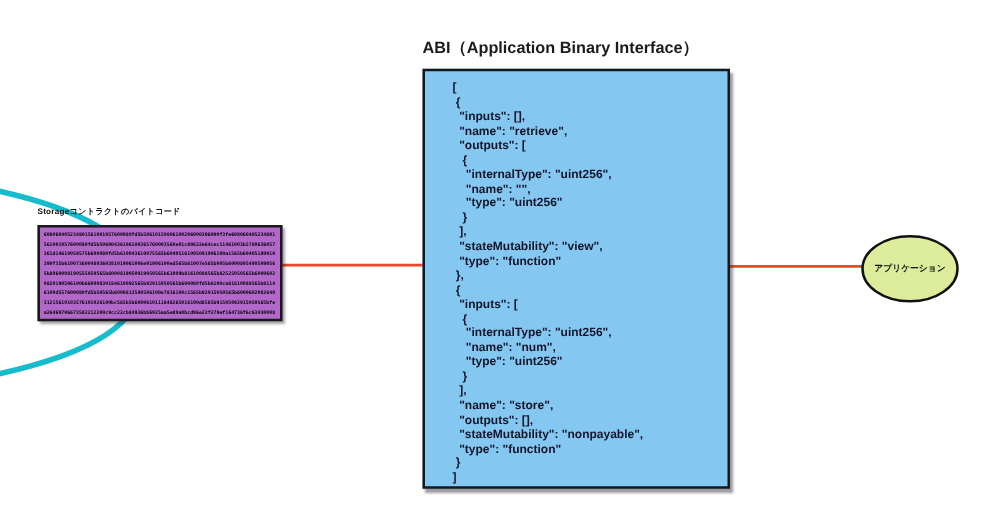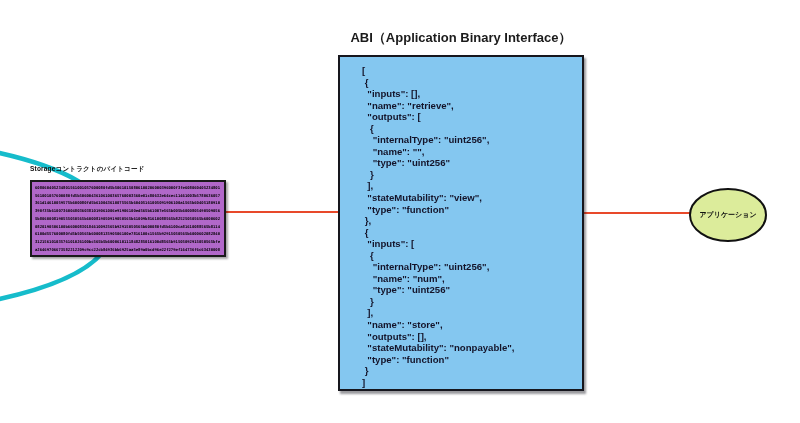--- a/index.html
+++ b/index.html
@@ -44,21 +44,21 @@
     color: #000000;
     word-break: break-all;
     white-space: normal;
   }
 
   .abi-title {
     position: absolute;
     left: 338px;
     top: 29px;
     width: 246px;
-    text-align: center;
+    text-align: left;
     font-size: 13px;
     font-weight: bold;
     color: #1b1b1b;
     white-space: nowrap;
   }
   .abi-box {
     position: absolute;
     left: 338px;
     top: 55px;
     width: 242px;

